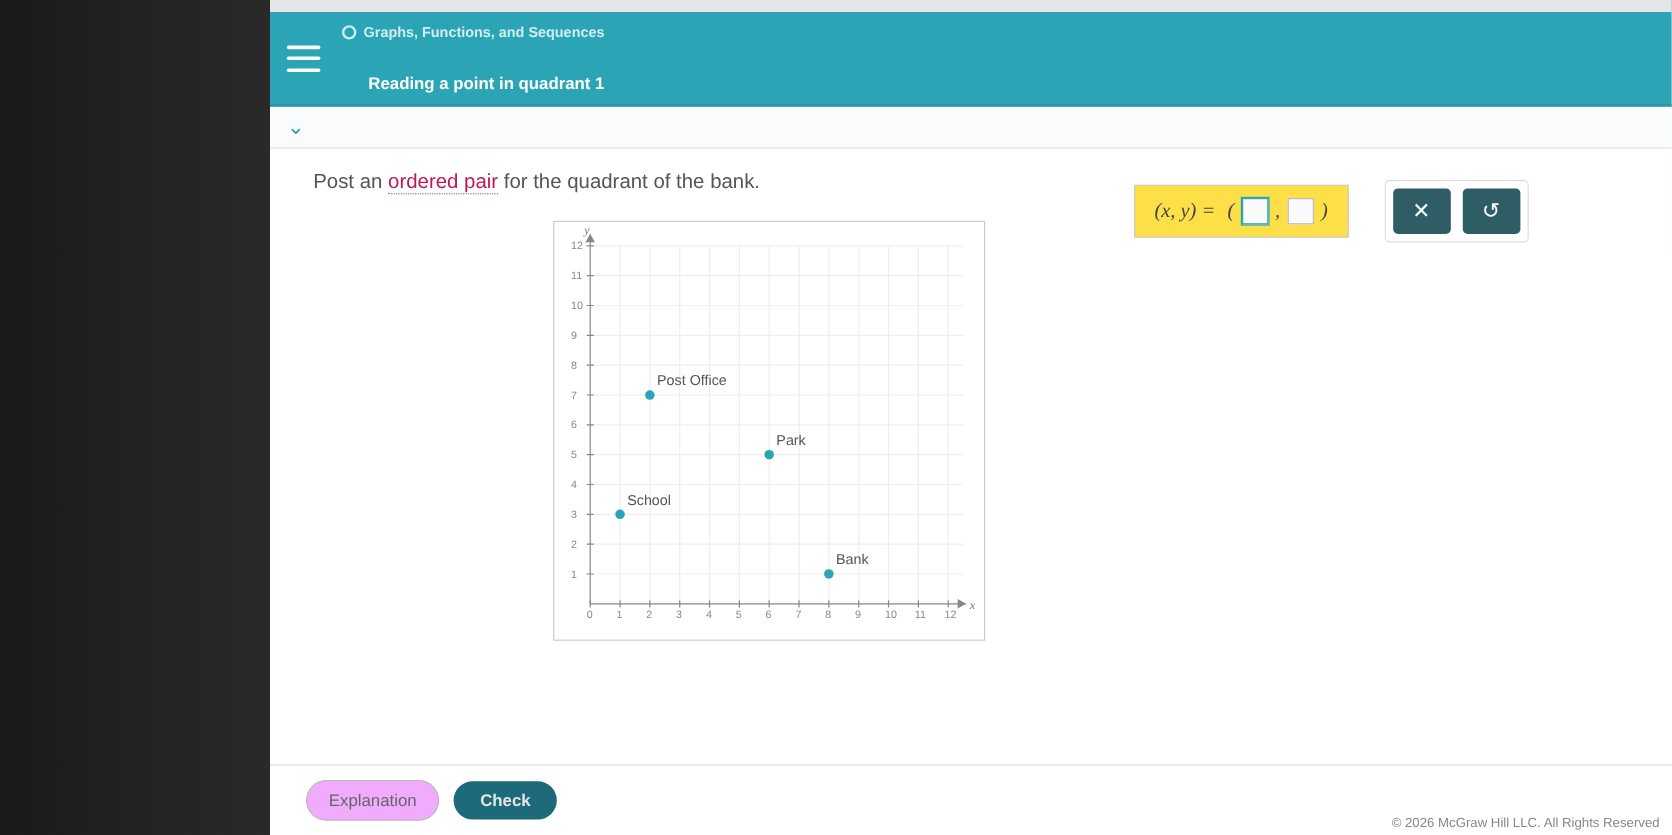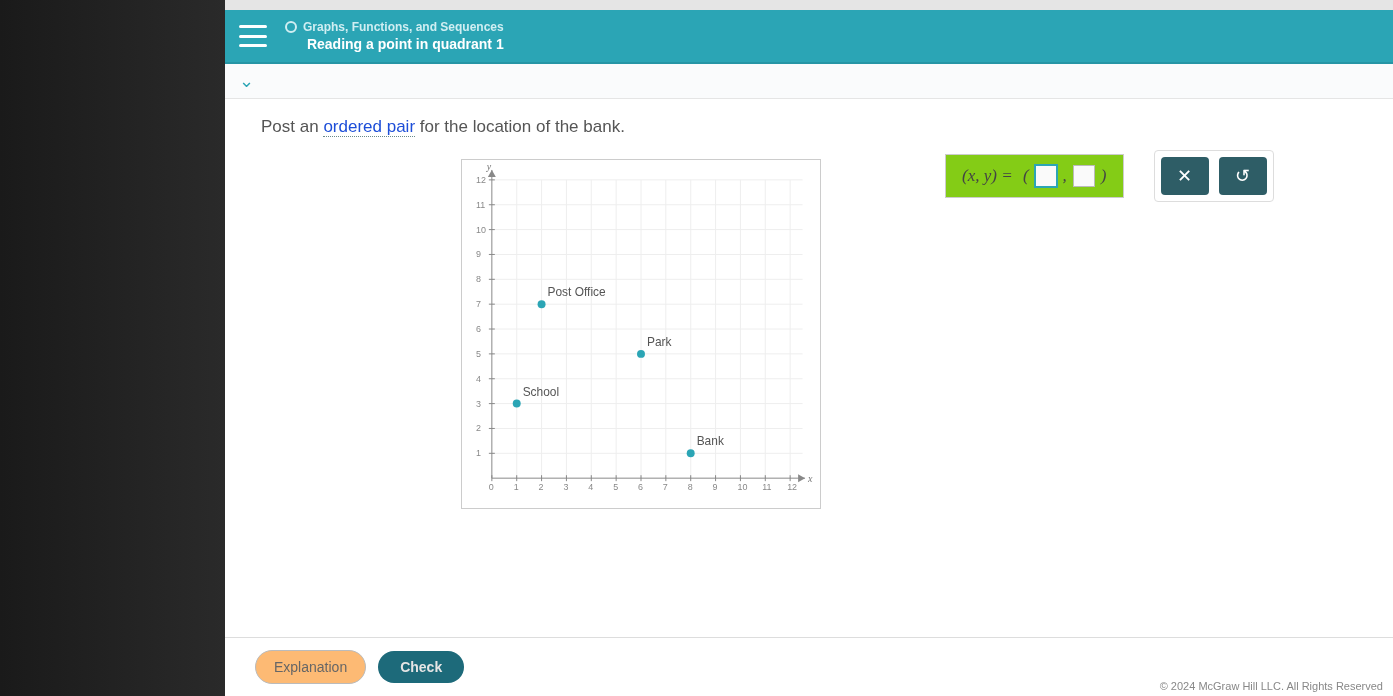--- a/index.html
+++ b/index.html
@@ -44,21 +44,21 @@
       flex-direction: column;
       justify-content: space-between;
       cursor: pointer;
     }
     .menu-icon span {
       display: block;
       height: 3px;
       background: #fff;
       border-radius: 2px;
     }
-    .header-text { display: flex; flex-direction: column; }
+    .header-text { display: flex; flex-direction: column; gap: 25px; }
     .header-category {
       font-size: 12px;
       font-weight: bold;
       display: flex;
       align-items: center;
       color: #d0eef2;
     }
     .header-category::before {
       content: "";
       width: 8px;
@@ -81,21 +81,21 @@
       user-select: none;
     }
     .content {
       padding: 18px 36px;
     }
     .question-text {
       font-size: 17px;
       color: #555;
     }
     .ordered-pair-link {
-      color: #1d4ed8;
+      color: #be185d;
       border-bottom: 1px dotted #6a8a8a;
     }
     .graph-wrap {
       margin-top: 22px;
       margin-left: 200px;
       width: 360px;
       height: 350px;
       border: 1px solid #ccc;
       background: #fff;
       position: relative;
@@ -103,21 +103,21 @@
     .answer-row {
       position: absolute;
       left: 720px;
       top: 150px;
       display: flex;
       align-items: center;
       gap: 30px;
     }
     .answer-box {
       border: 1px solid #ccc;
-      background: #84cc16;
+      background: #fde047;
       padding: 10px 16px;
       font-size: 17px;
       font-family: 'Times New Roman', serif;
       font-style: italic;
       display: flex;
       align-items: center;
       gap: 6px;
       color: #444;
     }
     .input-slot {
@@ -157,21 +157,21 @@
       right: 0;
       bottom: 0;
       border-top: 1px solid #ddd;
       padding: 12px 30px;
       display: flex;
       align-items: center;
       gap: 12px;
       background: #fff;
     }
     .btn-explanation {
-      background: #fdba74;
+      background: #f0abfc;
       border: 1px solid #bbb;
       color: #666;
       padding: 8px 18px;
       border-radius: 20px;
       font-size: 14px;
       cursor: pointer;
     }
     .btn-check {
       background: #1d6a7a;
       border: none;
@@ -216,21 +216,21 @@
       <div class="header-title">Reading a point in quadrant 1</div>
     </div>
   </div>
 
   <div class="chevron-bar">
     <span class="chevron">⌄</span>
   </div>
 
   <div class="content">
     <div class="question-text">
-      <span>Post an </span><span class="ordered-pair-link">ordered pair</span><span> for the location of the bank.</span>
+      <span>Post an </span><span class="ordered-pair-link">ordered pair</span><span> for the quadrant of the bank.</span>
     </div>
 
     <div class="graph-wrap">
       <svg class="graph-svg" viewBox="0 0 360 350">
 
         <g id="grid">
             <line class="axis-line" x1="30" y1="317" x2="30" y2="323"></line>
             <line class="grid-line" x1="55" y1="320" x2="55" y2="20"></line>
             <line class="axis-line" x1="55" y1="317" x2="55" y2="323"></line>
             <line class="grid-line" x1="80" y1="320" x2="80" y2="20"></line>
@@ -341,14 +341,14 @@
         <button class="tool-btn">↺</button>
       </div>
     </div>
   </div>
 
   <div class="footer">
     <button class="btn-explanation">Explanation</button>
     <button class="btn-check">Check</button>
   </div>
 
-  <div class="copyright">© 2024 McGraw Hill LLC. All Rights Reserved</div>
+  <div class="copyright">© 2026 McGraw Hill LLC. All Rights Reserved</div>
 </div>
 
 </body></html>

